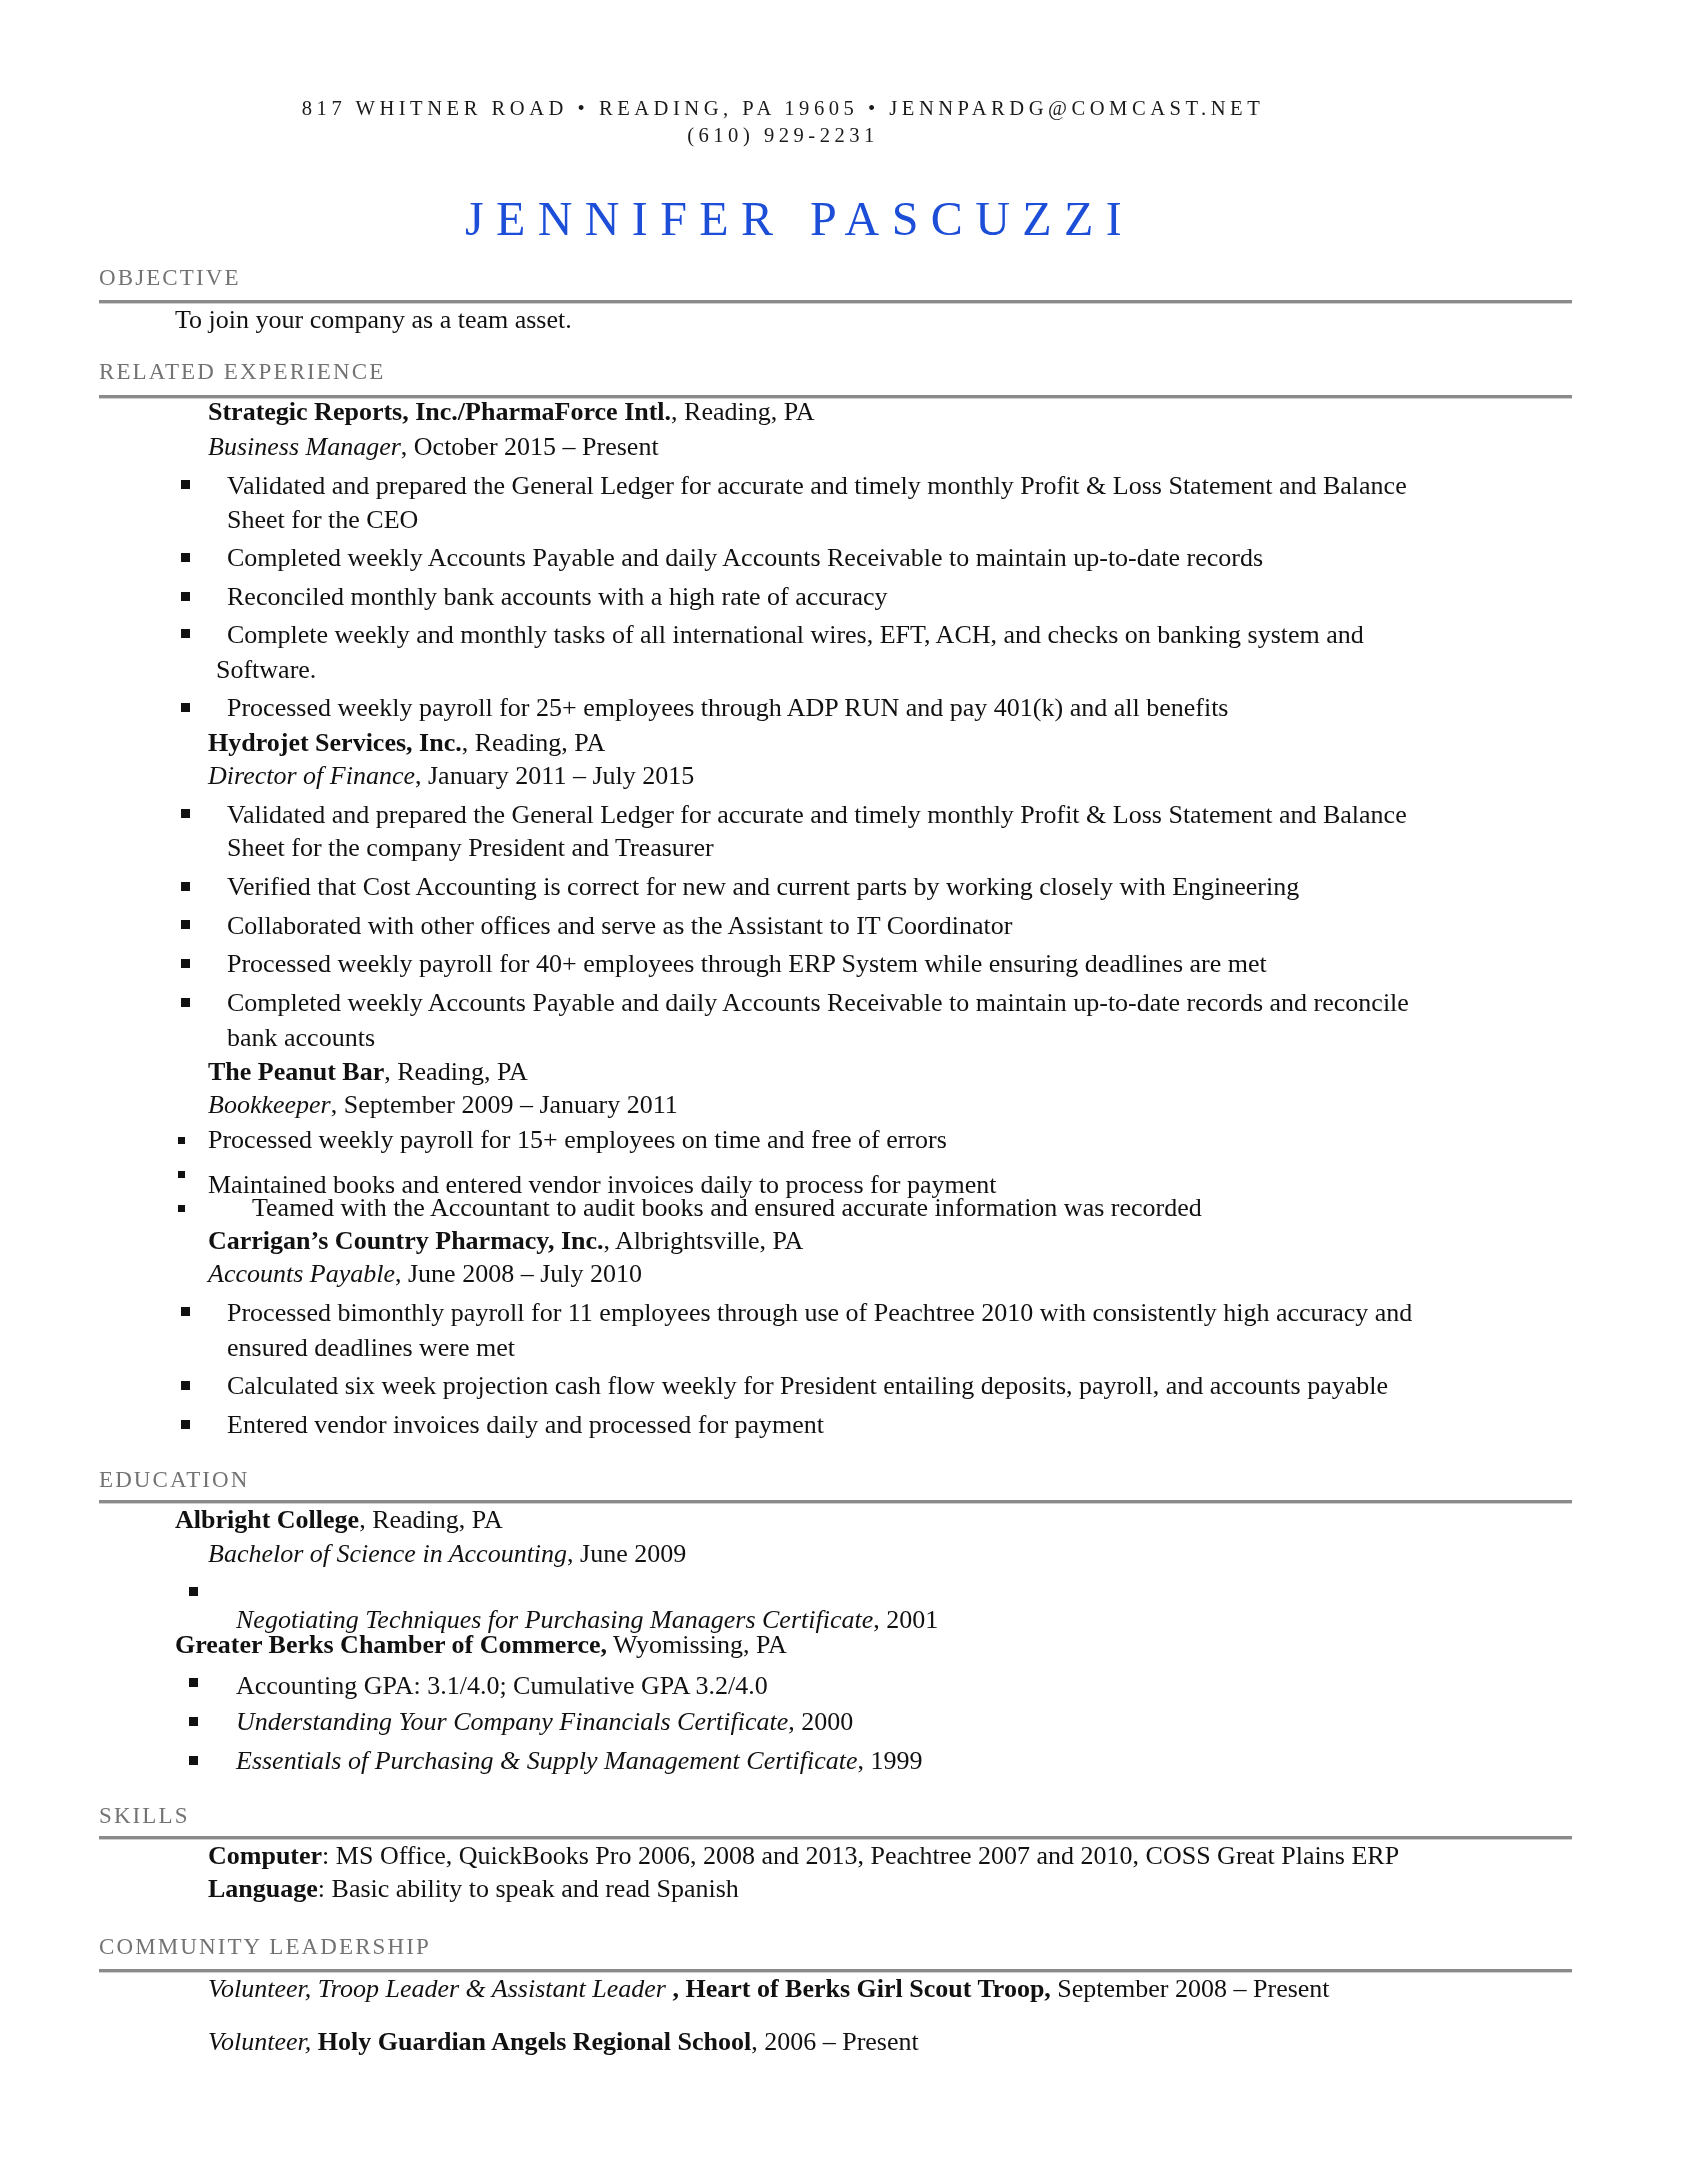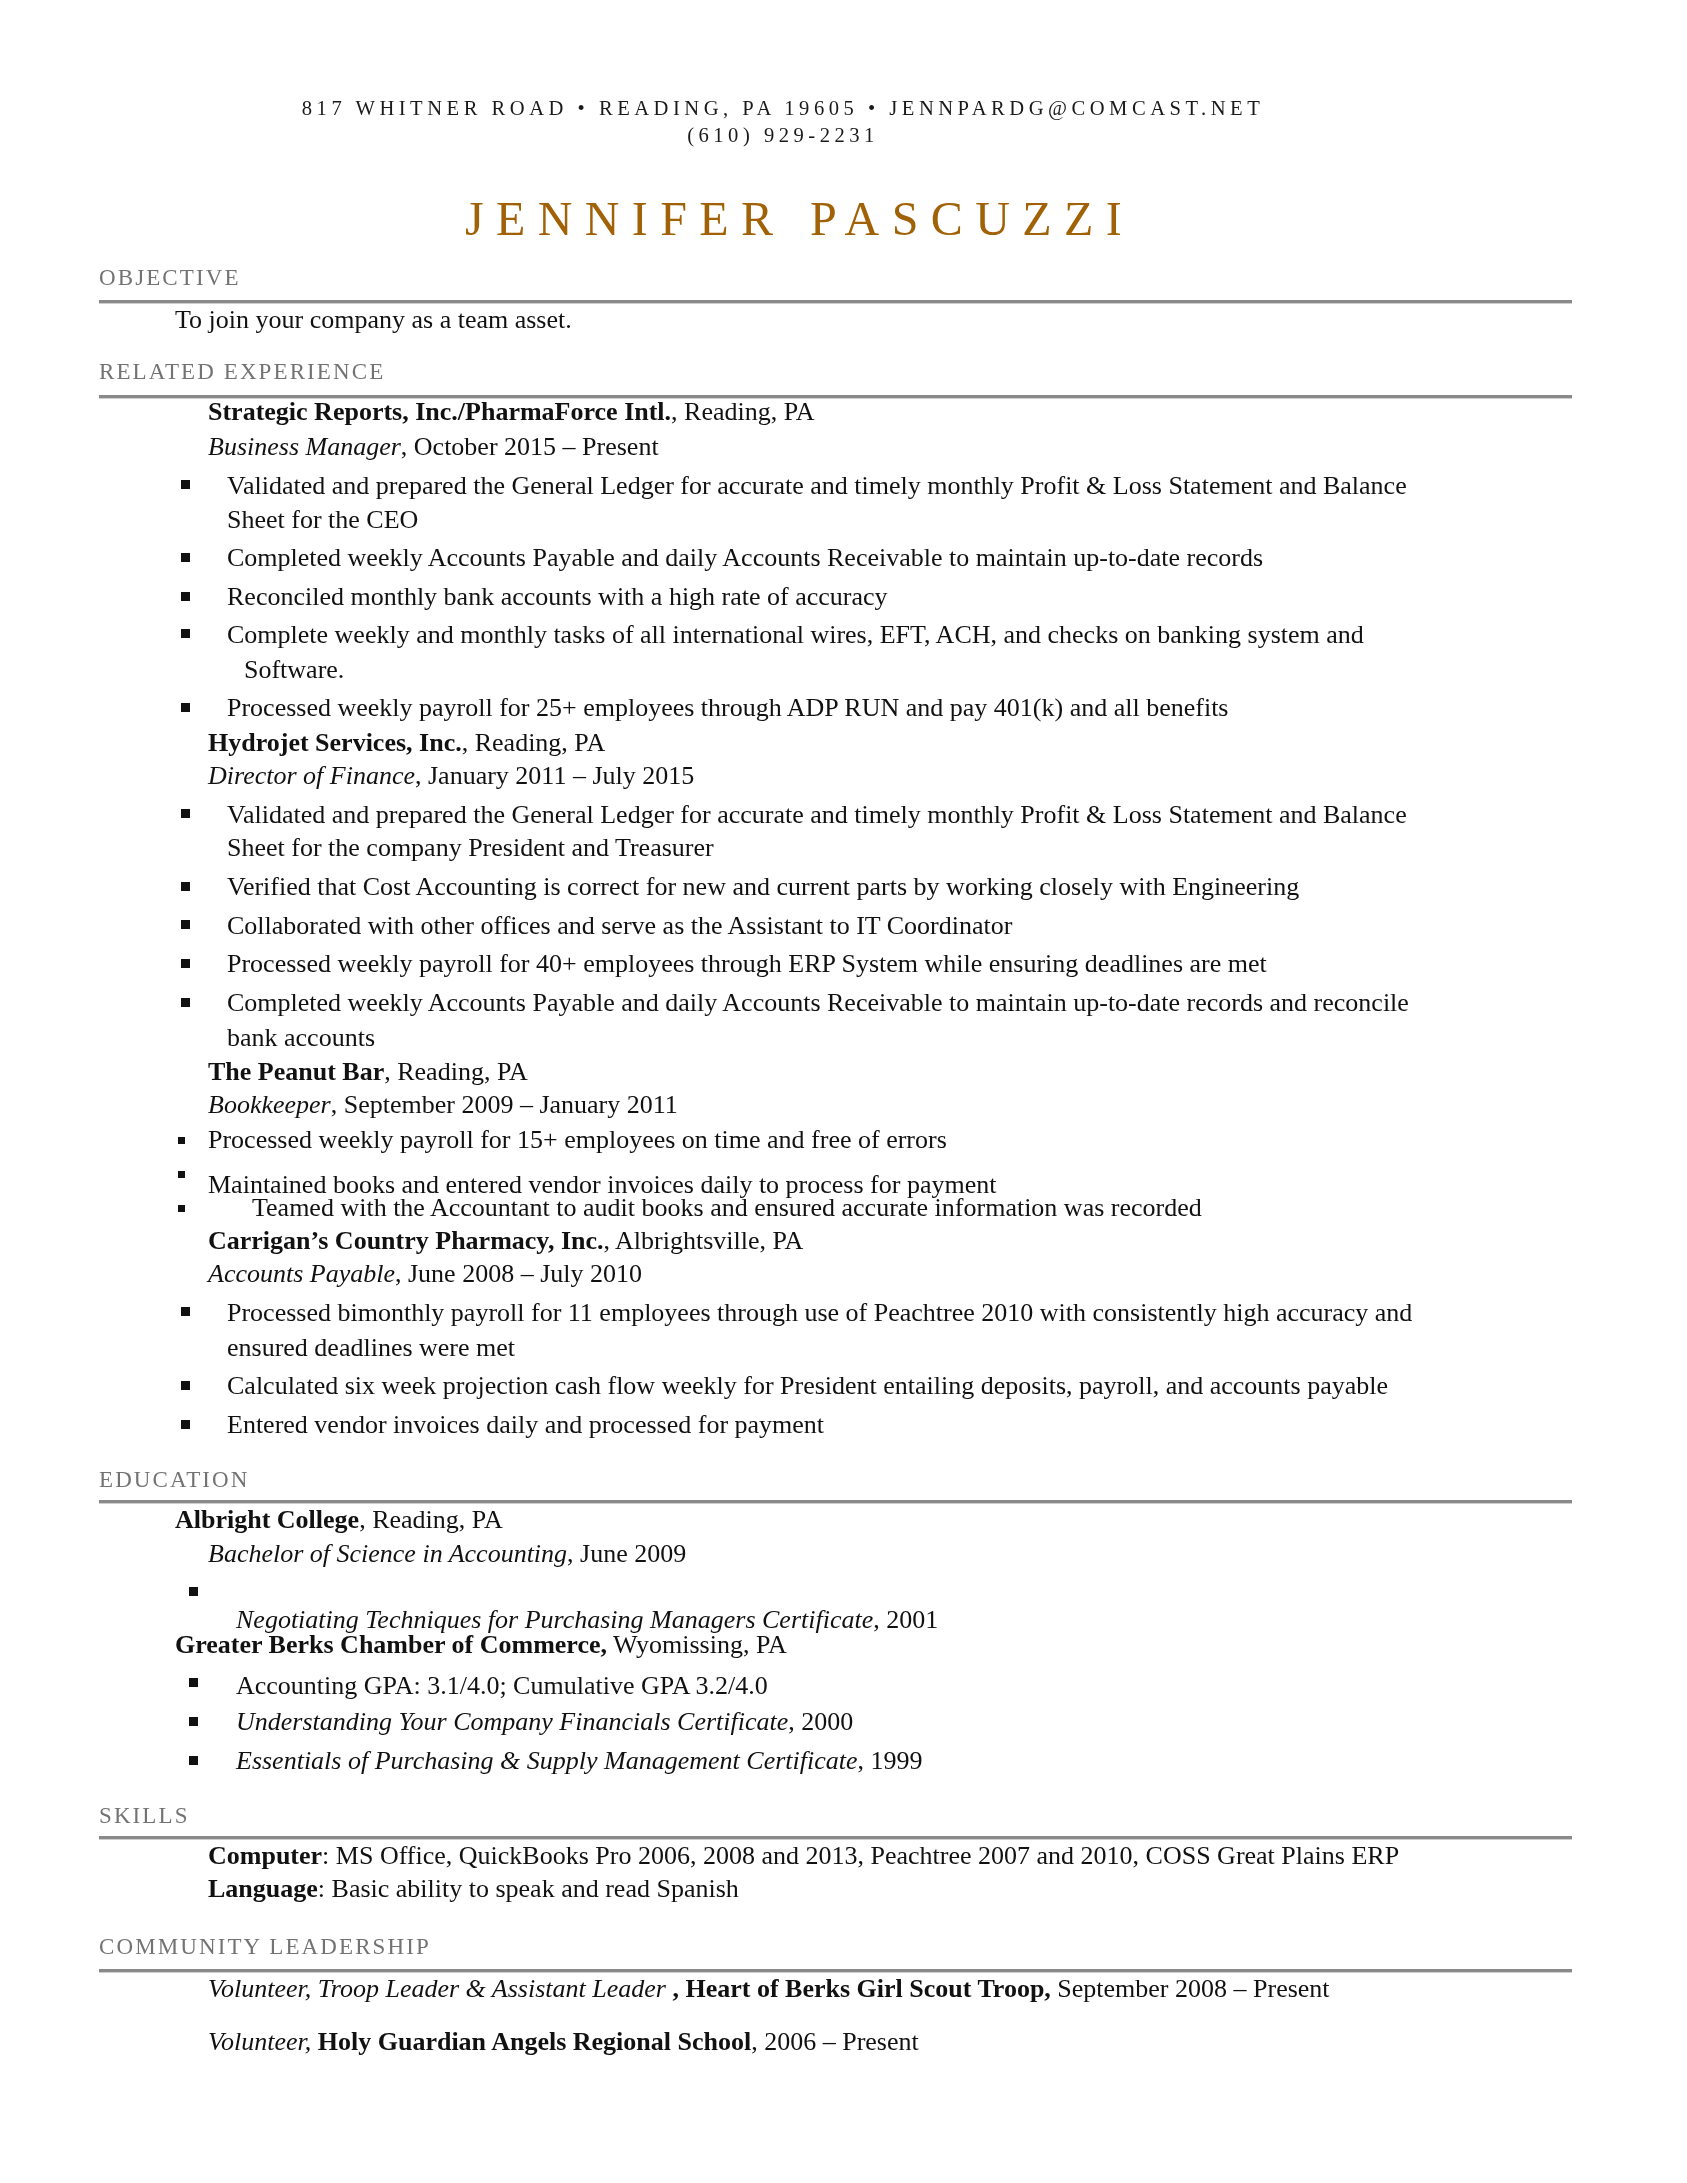--- a/index.html
+++ b/index.html
@@ -1,20 +1,20 @@
 <!DOCTYPE html>
 <html style="font-size:13px"><head>
 <meta charset="utf-8">
 <style>
   html, body { margin: 0; padding: 0; background: #ffffff; }
   body { width: 1687px; height: 2183px; position: relative; overflow: hidden;
          font-family: "Liberation Serif", "DejaVu Serif", serif; color: #111111; }
   .abs { position: absolute; white-space: nowrap; }
   .contact { left: 0; width: 1566px; text-align: center; font-size: 20.6px; letter-spacing: 4.5px; color: #1a1a1a; }
-  .name { left: 0; width: 1599px; text-align: center; font-size: 48px; letter-spacing: 12.4px; color: #a16207; }
+  .name { left: 0; width: 1599px; text-align: center; font-size: 48px; letter-spacing: 12.4px; color: #1d4ed8; }
   .sec-head { left: 99px; font-size: 23px; letter-spacing: 2.1px; color: #737373; }
   .rule { left: 99px; width: 1473px; height: 2.5px; background: #8a8a8a; border-bottom: 0.8px solid #cfcfcf; }
   .line { font-size: 26px; line-height: 33px; }
   .b { font-weight: bold; }
   .i { font-style: italic; }
   .bullet { width: 9px; height: 9px; background: #111; }
   .bullet.sm { width: 7.4px; height: 7.4px; }
 </style>
 </head>
 <body>
@@ -38,21 +38,21 @@
 </div>
 <div class="abs bullet" style="left:181px; top:480px;"></div>
 <div class="abs line" style="left:227px; top:469px;">Validated and prepared the General Ledger for accurate and timely monthly Profit &amp; Loss Statement and Balance</div>
 <div class="abs line" style="left:227px; top:503px;">Sheet for the CEO</div>
 <div class="abs bullet" style="left:181px; top:553px;"></div>
 <div class="abs line" style="left:227px; top:541px;">Completed weekly Accounts Payable and daily Accounts Receivable to maintain up-to-date records</div>
 <div class="abs bullet" style="left:181px; top:592px;"></div>
 <div class="abs line" style="left:227px; top:580px;">Reconciled monthly bank accounts with a high rate of accuracy</div>
 <div class="abs bullet" style="left:181px; top:629px;"></div>
 <div class="abs line" style="left:227px; top:618px;">Complete weekly and monthly tasks of all international wires, EFT, ACH, and checks on banking system and</div>
-<div class="abs line" style="left:244px; top:653px;">Software.</div>
+<div class="abs line" style="left:216px; top:653px;">Software.</div>
 <div class="abs bullet" style="left:181px; top:703px;"></div>
 <div class="abs line" style="left:227px; top:691px;">Processed weekly payroll for 25+ employees through ADP RUN and pay 401(k) and all benefits</div>
 
 <div class="abs line" style="left:208px; top:726px;">
   <span class="b">Hydrojet Services, Inc.</span><span>, Reading, PA</span>
 </div>
 <div class="abs line" style="left:208px; top:759px;">
   <span class="i">Director of Finance</span><span>, January 2011 – July 2015</span>
 </div>
 <div class="abs bullet" style="left:181px; top:809px;"></div>

